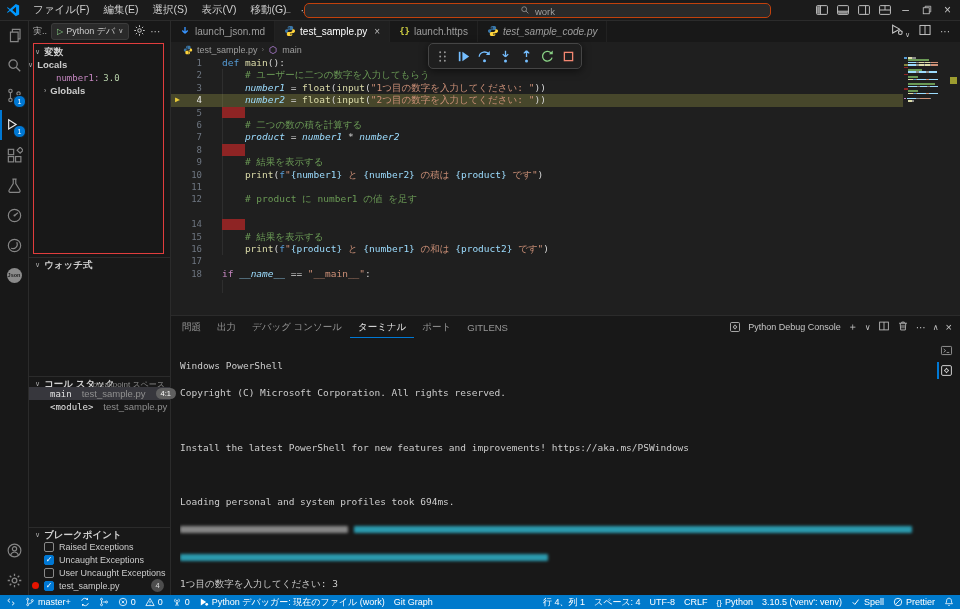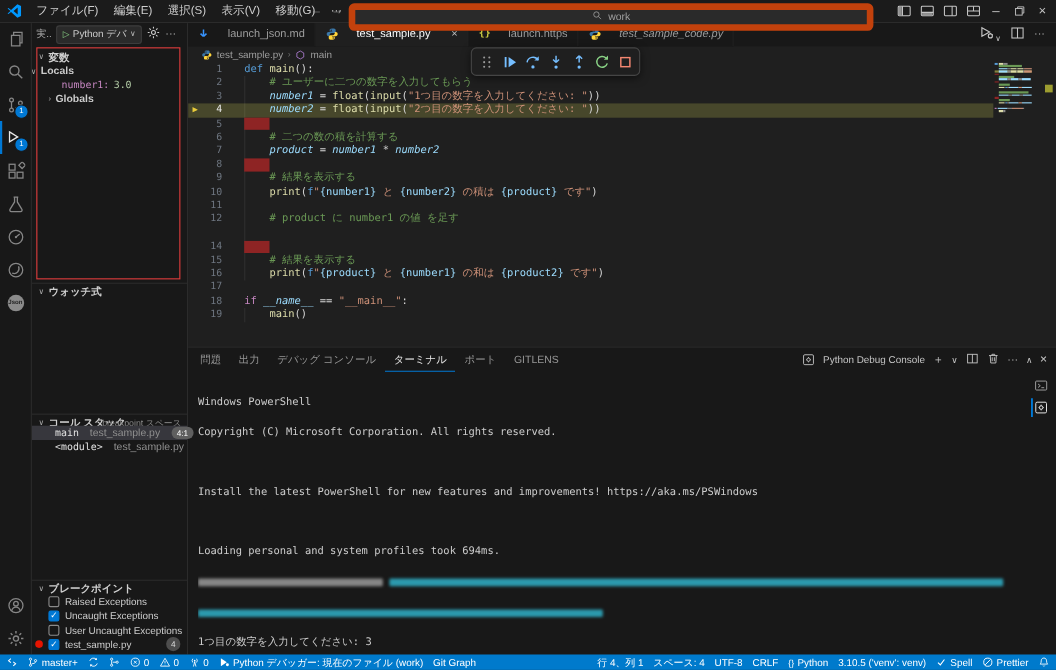--- a/index.html
+++ b/index.html
@@ -8,22 +8,22 @@
   .icon{display:inline-flex;align-items:center;justify-content:center;line-height:0;}
   .txt-ico{display:inline-flex;align-items:center;justify-content:center;font-size:10px;color:#c5c5c5;}
 
   
   .titlebar{position:absolute;left:0;top:0;right:0;height:20px;background:#1b1b1b;border-bottom:1px solid #2b2b2b;
     display:flex;align-items:center;z-index:30;}
   .logo{width:26px;display:flex;justify-content:center;}
   .menus{display:flex;align-items:center;}
   .menu-item{padding:0 7px;font-size:10.5px;color:#cfcfcf;white-space:nowrap;}
   .nav-arrows{position:absolute;left:282px;top:0;height:20px;display:flex;align-items:center;gap:8px;color:#9a9a9a;font-size:11px;}
-  .search-box{position:absolute;left:317px;top:2.5px;width:465px;height:13px;background:#2a2a2a;border:6px solid #c2410c;
-    border-radius:5px;display:flex;align-items:center;justify-content:center;gap:5px;color:#9f9f9f;font-size:9.5px;}
+  .search-box{position:absolute;left:304px;top:2.5px;width:465px;height:13px;background:#2a2a2a;border:1px solid #c2410c;
+    border-radius:5px;display:flex;align-items:flex-end;justify-content:center;gap:5px;color:#9f9f9f;font-size:9.5px;}
   .tb-right{position:absolute;right:0;top:0;height:20px;display:flex;align-items:center;padding-right:2px;}
   .tb-btn{width:21px;height:20px;display:flex;align-items:center;justify-content:center;color:#c5c5c5;}
 
   
   .activitybar{position:absolute;left:0;top:20px;width:28px;bottom:14px;background:#181818;border-right:1px solid #2b2b2b;
     display:flex;flex-direction:column;align-items:stretch;z-index:20;}
   .ab-item{width:28px;height:30px;display:flex;align-items:center;justify-content:center;color:#868686;position:relative;}
   .ab-item.active{color:#e7e7e7;box-shadow:inset 2px 0 0 #0078d4;}
   .ab-badge{position:absolute;right:2px;bottom:2px;background:#0078d4;color:#fff;font-size:7px;min-width:11px;height:11px;
     border-radius:6px;display:flex;align-items:center;justify-content:center;border:1px solid #181818;}
@@ -59,21 +59,21 @@
   .bp-dot{position:absolute;left:4px;width:7px;height:7px;border-radius:50%;background:#e51400;}
   .bp-badge{margin-left:auto;margin-right:6px;width:13px;height:13px;border-radius:50%;background:#4d4d4d;color:#ddd;
     font-size:7.5px;display:flex;align-items:center;justify-content:center;}
   .checkbox{width:10px;height:10px;border:1px solid #8a8a8a;border-radius:2px;box-sizing:border-box;display:flex;
     align-items:center;justify-content:center;background:transparent;flex:none;}
   .checkbox.checked{background:#0078d4;border-color:#0078d4;color:#fff;font-size:8px;line-height:1;}
 
   
   .editor{position:absolute;left:170px;top:20px;right:0;bottom:14px;background:#1f1f1f;}
   .tabbar{position:absolute;left:0;top:0;right:0;height:22px;background:#181818;display:flex;align-items:stretch;}
-  .tab{display:flex;align-items:center;gap:16px;padding:0 9px;font-size:10px;color:#9d9d9d;background:#181818;
+  .tab{display:flex;align-items:center;gap:4px;padding:0 9px;font-size:10px;color:#9d9d9d;background:#181818;
     border-right:1px solid #222;position:relative;white-space:nowrap;}
   .tab.active{background:#1f1f1f;color:#fff;box-shadow:inset 0 1px 0 #0078d4;}
   .tab.preview .tab-label{font-style:italic;}
   .tab-close{font-size:10px;color:#bbb;margin-left:3px;}
   .tab-actions{margin-left:auto;display:flex;align-items:center;gap:8px;padding-right:10px;color:#c5c5c5;}
   .braces-ico{color:#cbcb41;font-weight:bold;font-size:9px;font-family:"DejaVu Sans Mono",monospace;}
   .breadcrumb{position:absolute;left:0;top:22px;right:0;height:15px;display:flex;align-items:center;gap:4px;
     padding-left:13px;font-size:9px;color:#9d9d9d;}
   .bc-sep{color:#6a6a6a;font-size:8px;}
 
@@ -527,21 +527,20 @@
         <div class="code-line" style="top: 86.8px;"><span class="ln">8</span><span class="red-block"></span><span class="lc"></span></div>
         <div class="code-line" style="top: 99.2px;"><span class="ln">9</span><span class="lc"><span class="tk-pl">    </span><span class="tk-cm"># 結果を表示する</span></span></div>
         <div class="code-line" style="top: 111.6px;"><span class="ln">10</span><span class="lc"><span class="tk-pl">    </span><span class="tk-fn">print</span><span class="tk-pl">(</span><span class="tk-kw">f</span><span class="tk-str">"</span><span class="tk-fv">{number1}</span><span class="tk-str"> と </span><span class="tk-fv">{number2}</span><span class="tk-str"> の積は </span><span class="tk-fv">{product}</span><span class="tk-str"> です"</span><span class="tk-pl">)</span></span></div>
         <div class="code-line" style="top: 124px;"><span class="ln">11</span><span class="lc"></span></div>
         <div class="code-line" style="top: 136.4px;"><span class="ln">12</span><span class="lc"><span class="tk-pl">    </span><span class="tk-cm"># product に number1 の値 を足す</span></span></div>
         <div class="code-line" style="top: 161.2px;"><span class="ln">14</span><span class="red-block"></span><span class="lc"></span></div>
         <div class="code-line" style="top: 173.6px;"><span class="ln">15</span><span class="lc"><span class="tk-pl">    </span><span class="tk-cm"># 結果を表示する</span></span></div>
         <div class="code-line" style="top: 186px;"><span class="ln">16</span><span class="lc"><span class="tk-pl">    </span><span class="tk-fn">print</span><span class="tk-pl">(</span><span class="tk-kw">f</span><span class="tk-str">"</span><span class="tk-fv">{product}</span><span class="tk-str"> と </span><span class="tk-fv">{number1}</span><span class="tk-str"> の和は </span><span class="tk-fv">{product2}</span><span class="tk-str"> です"</span><span class="tk-pl">)</span></span></div>
         <div class="code-line" style="top: 198.4px;"><span class="ln">17</span><span class="lc"></span></div>
         <div class="code-line" style="top: 210.8px;"><span class="ln">18</span><span class="lc"><span class="tk-ctl">if</span><span class="tk-pl"> </span><span class="tk-var">__name__</span><span class="tk-pl"> == </span><span class="tk-str">"__main__"</span><span class="tk-pl">:</span></span></div>
-        <div class="code-line" style="top: 223.2px;"><span class="ln">19</span><span class="lc"><span class="tk-pl">    </span><span class="tk-fn">main</span><span class="tk-pl">()</span></span></div>
       </div>
     <div class="minimap" id="minimap">
         <div class="mm-line"><span class="mm-seg" style="width: 3.15px; background: rgb(86, 156, 214);"></span><span class="mm-seg" style="width: 1.05px; background: transparent;"></span><span class="mm-seg" style="width: 4.2px; background: rgb(220, 220, 170);"></span><span class="mm-seg" style="width: 3.15px; background: rgb(138, 138, 138);"></span></div>
         <div class="mm-line"><span class="mm-seg" style="width: 4.2px; background: transparent;"></span><span class="mm-seg" style="width: 21px; background: rgb(106, 153, 85);"></span></div>
         <div class="mm-line"><span class="mm-seg" style="width: 4.2px; background: transparent;"></span><span class="mm-seg" style="width: 7.35px; background: rgb(156, 220, 254);"></span><span class="mm-seg" style="width: 3.15px; background: rgb(138, 138, 138);"></span><span class="mm-seg" style="width: 5.25px; background: rgb(220, 220, 170);"></span><span class="mm-seg" style="width: 1.05px; background: rgb(138, 138, 138);"></span><span class="mm-seg" style="width: 5.25px; background: rgb(220, 220, 170);"></span><span class="mm-seg" style="width: 1.05px; background: rgb(138, 138, 138);"></span><span class="mm-seg" style="width: 19.95px; background: rgb(206, 145, 120);"></span></div>
         <div class="mm-line mm-cur"><span class="mm-seg" style="width: 4.2px; background: transparent;"></span><span class="mm-seg" style="width: 7.35px; background: rgb(156, 220, 254);"></span><span class="mm-seg" style="width: 3.15px; background: rgb(138, 138, 138);"></span><span class="mm-seg" style="width: 5.25px; background: rgb(220, 220, 170);"></span><span class="mm-seg" style="width: 1.05px; background: rgb(138, 138, 138);"></span><span class="mm-seg" style="width: 5.25px; background: rgb(220, 220, 170);"></span><span class="mm-seg" style="width: 1.05px; background: rgb(138, 138, 138);"></span><span class="mm-seg" style="width: 19.95px; background: rgb(206, 145, 120);"></span></div>
         <div class="mm-line"><span class="mm-seg" style="width: 4px; background: rgb(142, 36, 36);"></span></div>
         <div class="mm-line"><span class="mm-seg" style="width: 4.2px; background: transparent;"></span><span class="mm-seg" style="width: 13.65px; background: rgb(106, 153, 85);"></span></div>
         <div class="mm-line"><span class="mm-seg" style="width: 4.2px; background: transparent;"></span><span class="mm-seg" style="width: 7.35px; background: rgb(156, 220, 254);"></span><span class="mm-seg" style="width: 3.15px; background: rgb(138, 138, 138);"></span><span class="mm-seg" style="width: 7.35px; background: rgb(156, 220, 254);"></span><span class="mm-seg" style="width: 3.15px; background: rgb(138, 138, 138);"></span><span class="mm-seg" style="width: 7.35px; background: rgb(156, 220, 254);"></span></div>
         <div class="mm-line"><span class="mm-seg" style="width: 4px; background: rgb(142, 36, 36);"></span></div>

